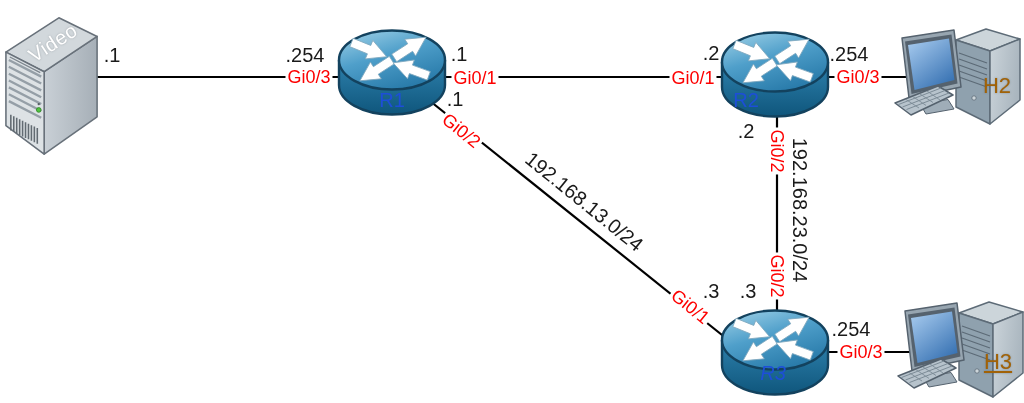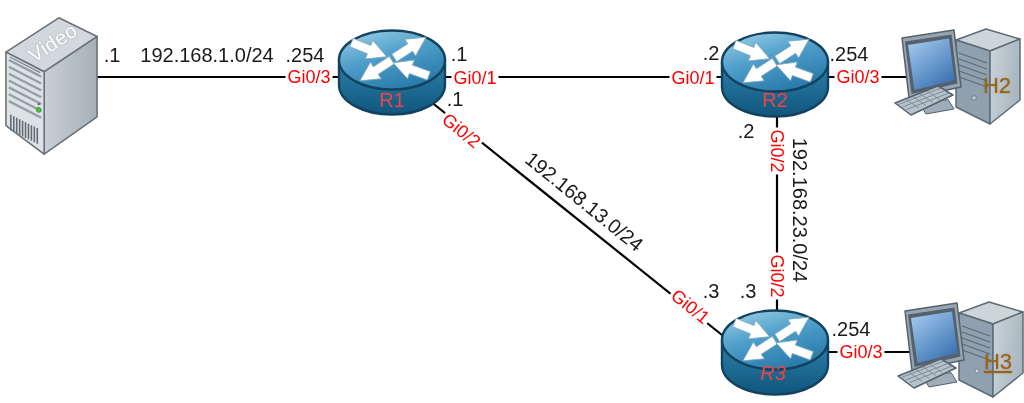--- a/index.html
+++ b/index.html
@@ -11,21 +11,21 @@
   
   .t{position:absolute;z-index:3;color:#1a1a1a;font-size:20px;line-height:1.05;white-space:nowrap;
      transform:translate(-50%,-50%);}
   
   .f{position:absolute;z-index:3;color:#fd0000;font-size:18px;line-height:1.05;white-space:nowrap;
      background:#ffffff;padding:0 2px;transform:translate(-50%,-50%);}
   .r39{transform:translate(-50%,-50%) rotate(39deg);}
   .r90{transform:translate(-50%,-50%) rotate(90deg);}
   
   .nl{position:absolute;z-index:4;transform:translate(-50%,-50%);white-space:nowrap;}
-  .router-name{color:#ef4444;font-size:20px;}
+  .router-name{color:#1d4ed8;font-size:20px;}
   .host-name{color:#a16207;font-size:22px;text-shadow:0 0 2px rgba(90,100,110,.55);}
   .video-name{color:#ffffff;font-size:20px;letter-spacing:.5px;
               transform:translate(-50%,-50%) rotate(-33deg);text-shadow:0 0 2px rgba(120,128,135,.6);}
   #sprite{position:absolute;width:0;height:0;overflow:hidden;}
 </style>
 </head>
 <body>
 
 <div id="canvas">
 
@@ -129,27 +129,26 @@
       </svg>
   </div>
   <div class="node" style="left:897px;top:298px;">
     <svg width="130" height="100" viewBox="0 0 130 100">
         <use href="#sym-host" xlink:href="#sym-host"></use>
       </svg>
   </div>
 
   <div class="nl video-name" style="left:53px;top:43px;">Video</div>
   <div class="nl router-name" style="left:392px;top:100px;">R1</div>
-  <div class="nl router-name" style="left:775px;top:100px;">R2</div>
+  <div class="nl router-name" style="left:746px;top:100px;">R2</div>
   <div class="nl router-name" style="left:773px;top:373px;font-style:italic;">R3</div>
   <div class="nl host-name" style="left:997px;top:86px;">H2</div>
   <div class="nl host-name" style="left:998px;top:362px;text-decoration:underline;">H3</div>
 
   <div class="t" style="left:112px;top:55px;">.1</div>
-  <div class="t" style="left:207px;top:55px;">192.168.1.0/24</div>
   <div class="t" style="left:305px;top:55px;">.254</div>
   <div class="f" style="left:309px;top:77px;">Gi0/3</div>
 
   <div class="t" style="left:459px;top:54px;">.1</div>
   <div class="f" style="left:475px;top:78px;">Gi0/1</div>
   <div class="t" style="left:711px;top:53px;">.2</div>
   <div class="f" style="left:693px;top:78px;">Gi0/1</div>
 
   <div class="t" style="left:455px;top:99px;">.1</div>
   <div class="f r39" style="left:461px;top:131px;">Gi0/2</div>

